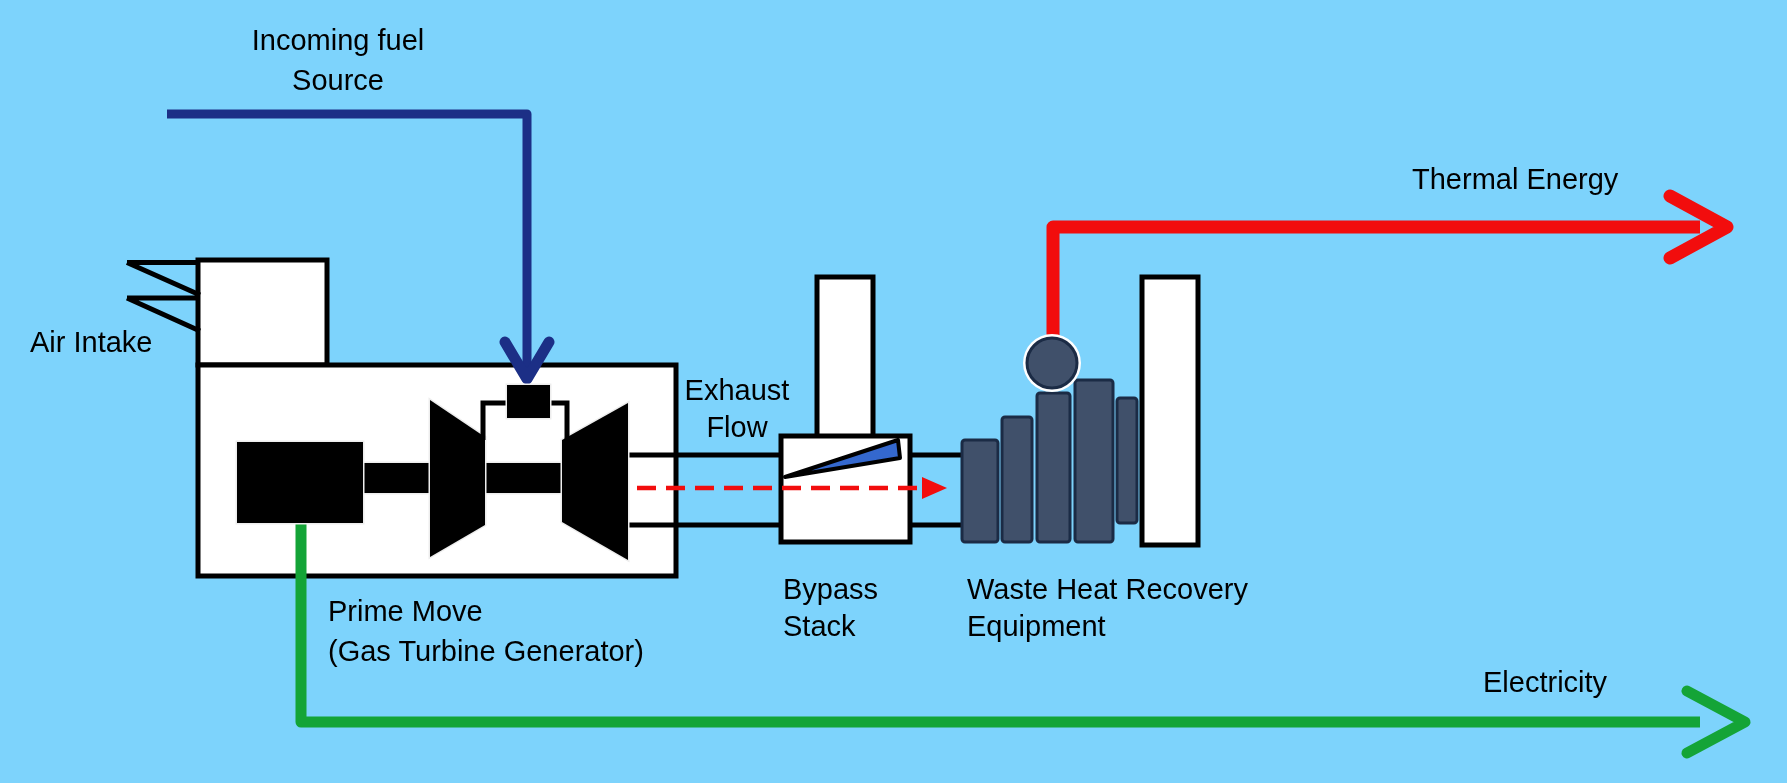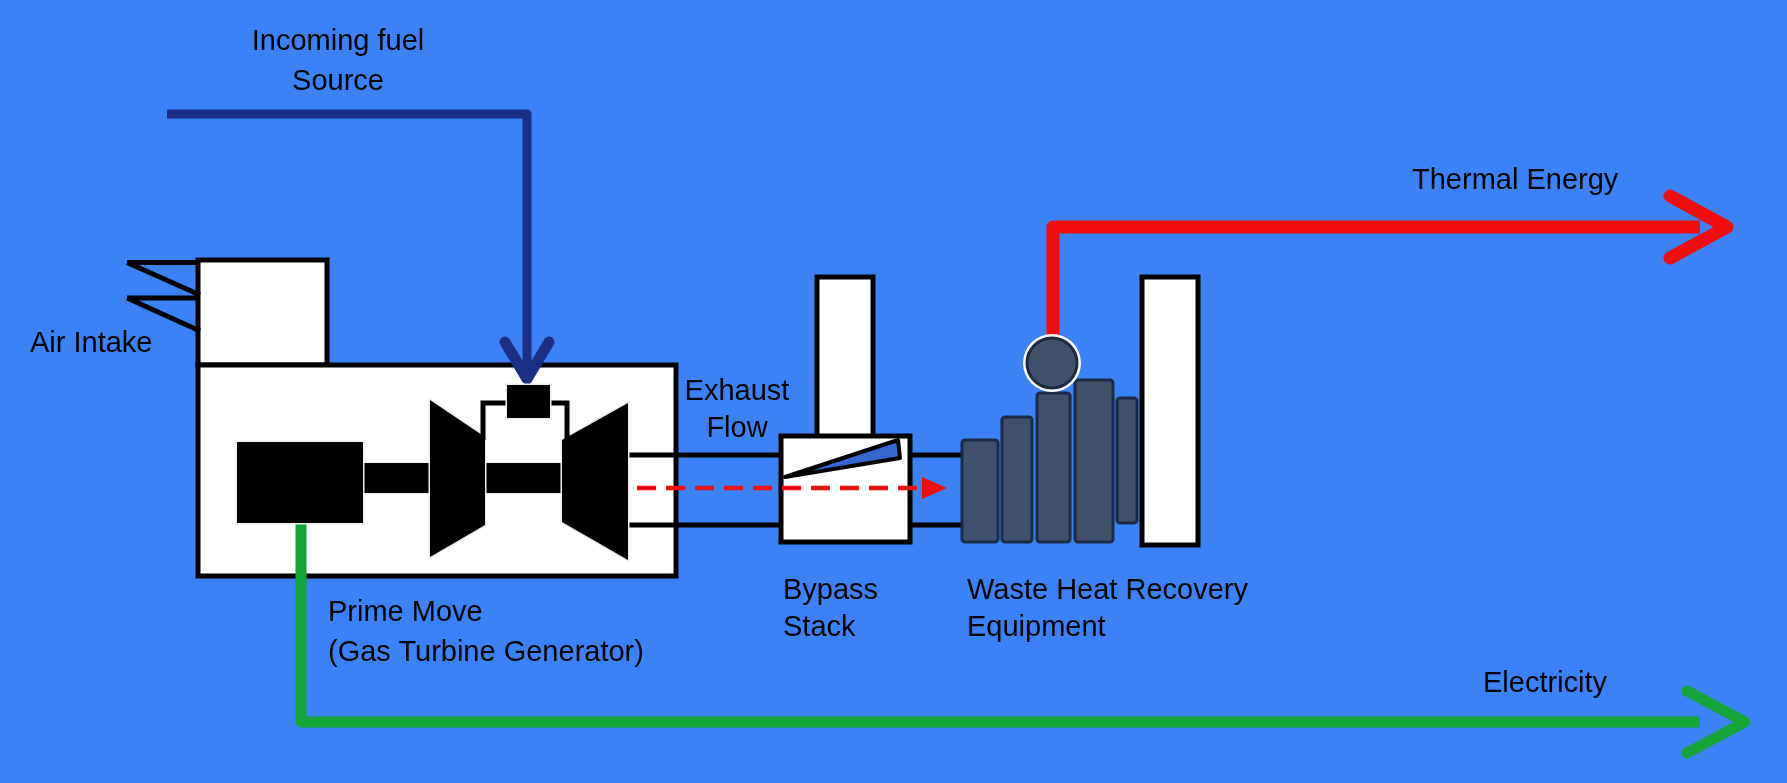--- a/index.html
+++ b/index.html
@@ -1,16 +1,16 @@
 <!DOCTYPE html>
 <html style="--fuel: #1c2f86; --thermal: #f20d0d; --electric: #14a437; --equipment: #40506a; --equipment_border: #1b2b45; --damper: #3468ce;"><head>
 <meta charset="utf-8">
 <style>
   html, body { margin: 0; padding: 0; background: #ffffff; }
-  .stage { width: 1787px; height: 783px; position: relative; background: #3b82f6; }
+  .stage { width: 1787px; height: 783px; position: relative; background: #7dd3fc; }
   svg { display: block; }
   .lbl {
     font-family: "Liberation Sans", sans-serif;
     font-size: 29px;
     fill: #000000;
   }
   .outline  { fill: #ffffff; stroke: #000000; stroke-width: 5; }
   .blk      { fill: #000000; stroke: #ededed; stroke-width: 3; paint-order: stroke; }
   .thinblk  { stroke: #000000; stroke-width: 5; fill: none; }
   .duct     { stroke: #000000; stroke-width: 5; fill: none; }

